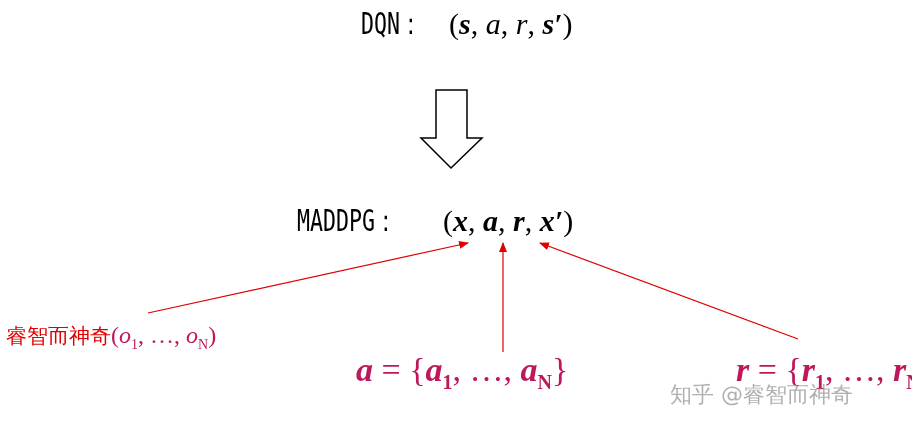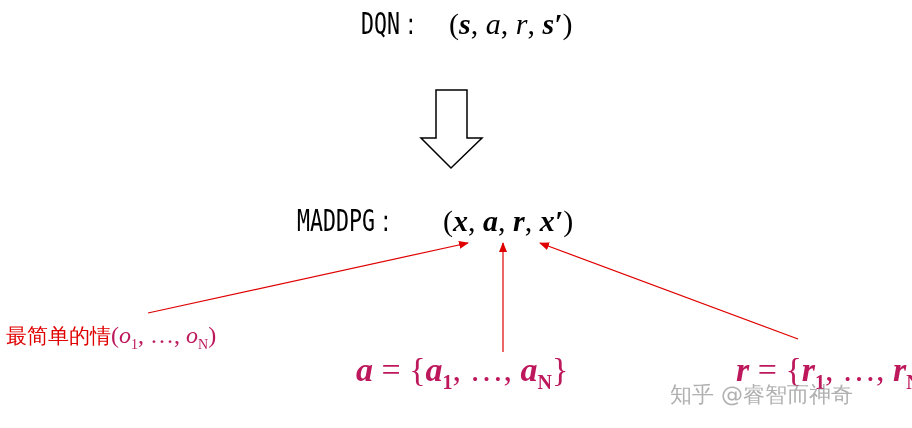--- a/index.html
+++ b/index.html
@@ -36,21 +36,21 @@
       <polygon points="0,0 10,4 0,8" fill="#e00000"></polygon>
     </marker>
   </defs>
   <line x1="148" y1="313" x2="468" y2="243" stroke="#e00000" stroke-width="1.2" marker-end="url(#redhead)"></line>
   <line x1="503" y1="352" x2="503" y2="243" stroke="#e00000" stroke-width="1.2" marker-end="url(#redhead)"></line>
   <line x1="798" y1="339" x2="540" y2="243" stroke="#e00000" stroke-width="1.2" marker-end="url(#redhead)"></line>
 </svg>
 
 <div class="abs cn-note" style="left:6px; top:318px;">
   <div>
-    <span>最简单的情</span><span class="redmath" style="font-size:24px; font-weight:normal;"><span>(</span><i>o</i><sub style="font-size:14px;">1</sub><span>, …, </span><i>o</i><sub style="font-size:14px;">N</sub><span>)</span></span>
+    <span>睿智而神奇</span><span class="redmath" style="font-size:24px; font-weight:normal;"><span>(</span><i>o</i><sub style="font-size:14px;">1</sub><span>, …, </span><i>o</i><sub style="font-size:14px;">N</sub><span>)</span></span>
   </div>
 </div>
 
 <div class="abs redmath" style="left:356px; top:348px; line-height:44px;">
   <i>a</i><span style="font-weight:normal;"> = {</span><i>a</i><sub>1</sub><span style="font-weight:normal;">, …, </span><i>a</i><sub>N</sub><span style="font-weight:normal;">}</span>
 </div>
 
 <div class="abs redmath" style="left:688px; top:348px; line-height:44px;margin-left:48px;">
   <i>r</i><span style="font-weight:normal;"> = {</span><i>r</i><sub>1</sub><span style="font-weight:normal;">, …, </span><i>r</i><sub>N</sub><span style="font-weight:normal;">}</span>
 </div>

